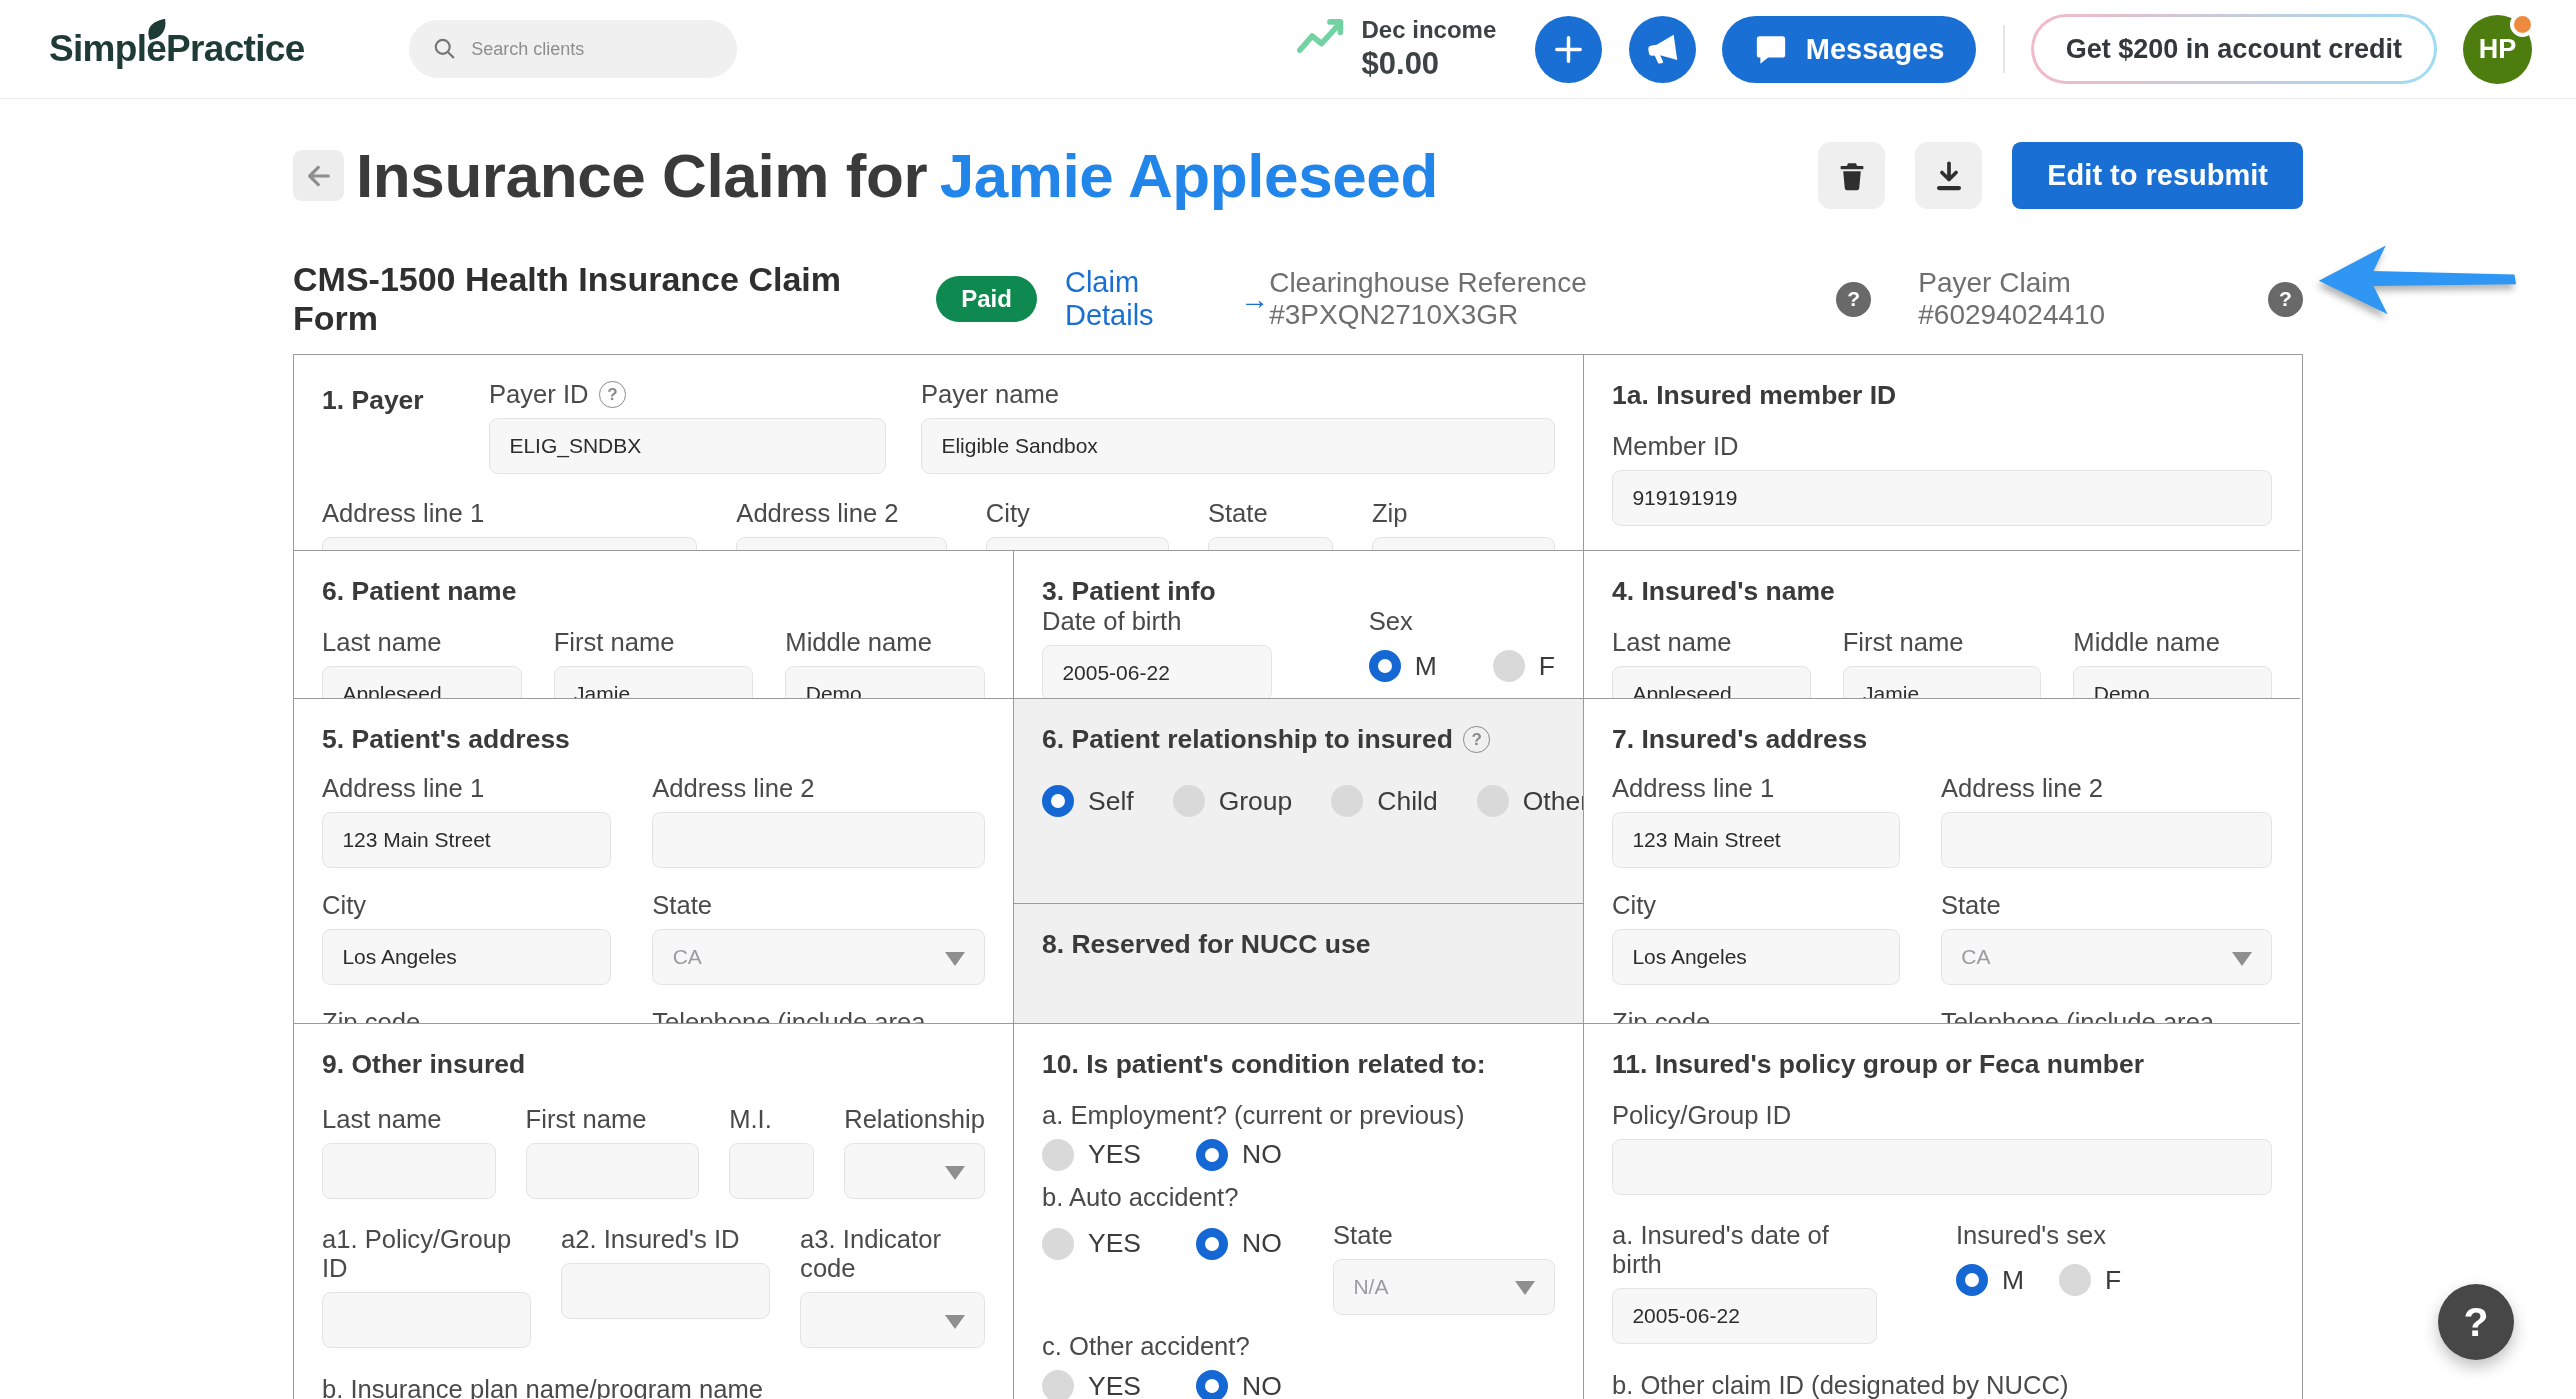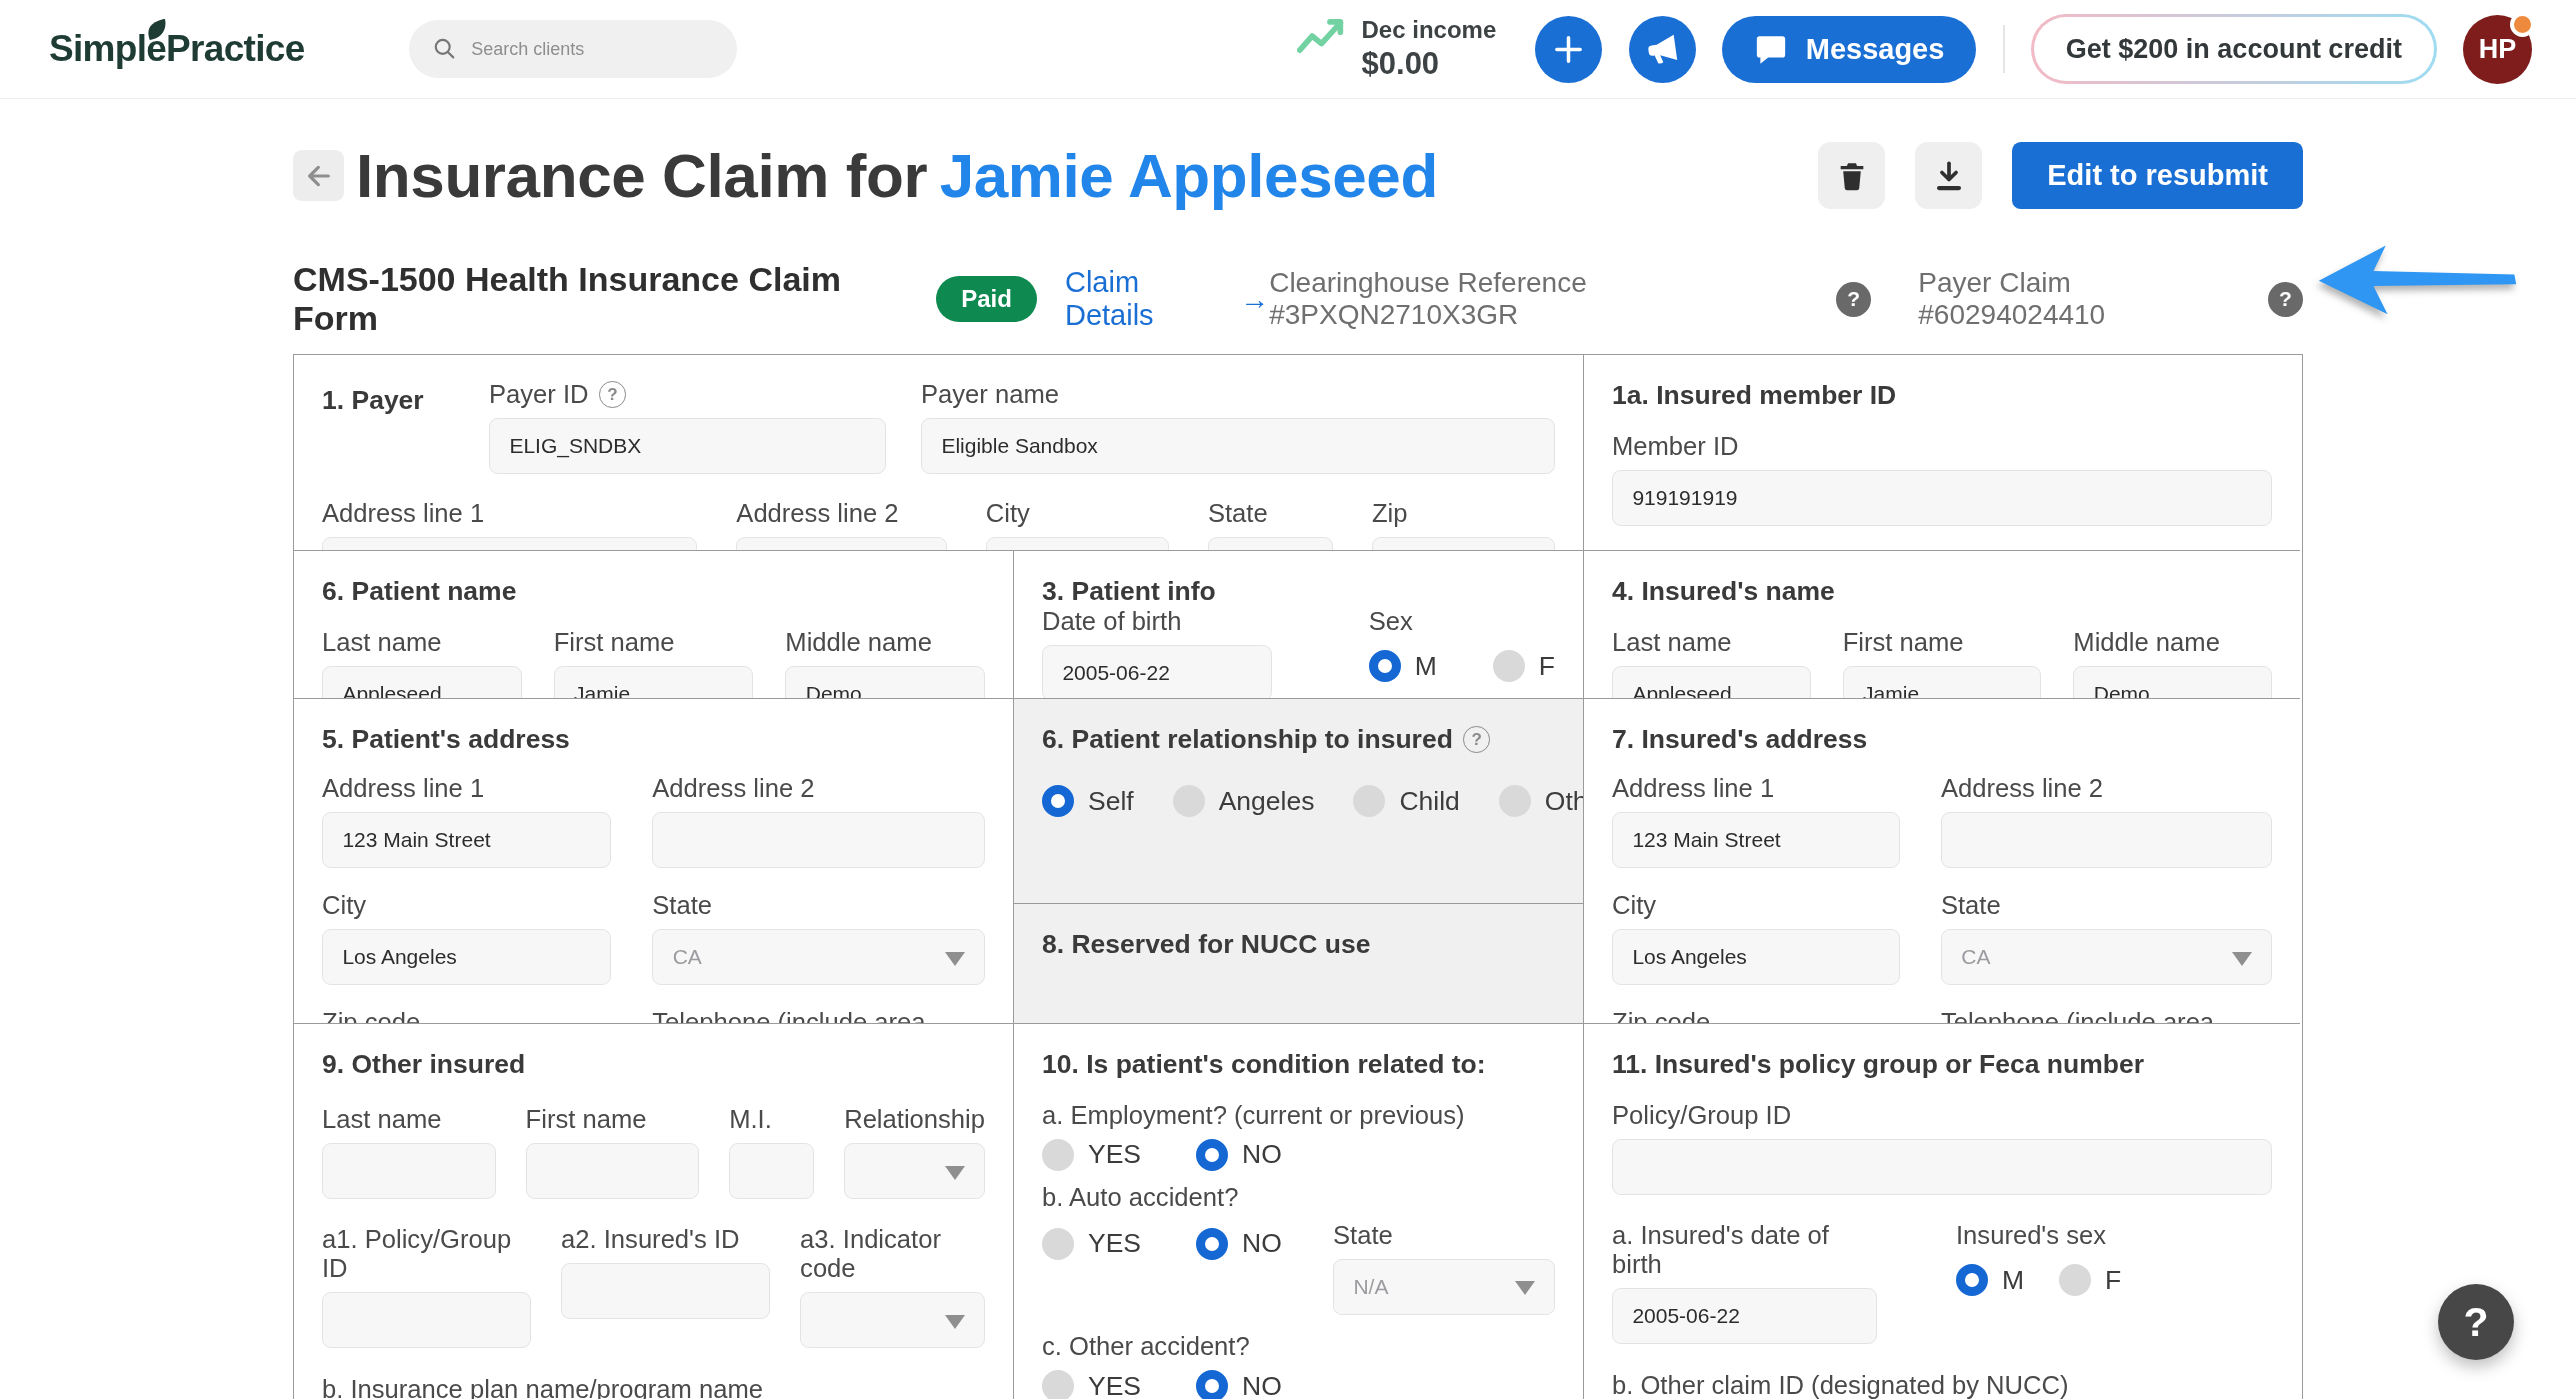--- a/index.html
+++ b/index.html
@@ -15,21 +15,21 @@
   .search input::placeholder { color:#8e8e8e; }
   .top-right { margin-left:auto; display:flex; align-items:center; gap:26.5px; }
   .income { display:flex; align-items:flex-start; gap:16px; margin-right:12.4px; cursor:pointer; }
   .income .l1 { font-size:24px; font-weight:700; color:#3d4245; }
   .income .l2 { font-size:31px; font-weight:700; color:#3d4245; margin-top:1.8px; }
   .cbtn { width:67px; height:67px; border-radius:50%; background:#1a6fd4; display:flex; align-items:center; justify-content:center; cursor:pointer; flex:none; }
   .messages { height:67px; border-radius:34px; background:#1a6fd4; color:#fff; font-size:29px; font-weight:700; display:flex; align-items:center; gap:17.6px; padding:0 32px; cursor:pointer; }
   .vdiv { width:1.8px; height:48px; background:#e5e5e5; }
   .credit { background:linear-gradient(90deg,#f2bac5,#9edcf2); padding:2.6px; border-radius:35px; cursor:pointer; }
   .credit-inner { background:#fff; border-radius:33px; height:64px; display:flex; align-items:center; padding:0 32px; font-size:27px; font-weight:700; color:#33383b; }
-  .avatar { position:relative; width:69px; height:69px; border-radius:50%; background:#7f1d1d; color:#fff; font-size:27px; font-weight:700; display:flex; align-items:center; justify-content:center; cursor:pointer; }
+  .avatar { position:relative; width:69px; height:69px; border-radius:50%; background:#4d7c0f; color:#fff; font-size:27px; font-weight:700; display:flex; align-items:center; justify-content:center; cursor:pointer; }
   .avatar .dot { position:absolute; top:-2.6px; right:-2.6px; width:25px; height:25px; border-radius:50%; background:#ee8a3e; border:4.4px solid #fff; }
 
   
   .title-row { margin:41px 0 0 293px; width:2010px; display:flex; align-items:center; }
   .back-btn { width:51px; height:51px; border-radius:8.8px; background:#ededee; display:flex; align-items:center; justify-content:center; cursor:pointer; flex:none; }
   .page-title { margin-left:12px; font-size:62px; font-weight:700; color:#3a3a3a; letter-spacing:-0.4px; }
   .page-title .client { color:#2285ea; margin-left:12.4px; }
   .title-actions { margin-left:auto; display:flex; align-items:center; gap:30px; }
   .icon-btn { width:67px; height:67px; border-radius:12.4px; background:#efeff0; display:flex; align-items:center; justify-content:center; cursor:pointer; }
   .edit-btn { height:67px; border-radius:8.8px; background:#1a6fd4; color:#fff; font-size:29px; font-weight:700; padding:0 35px; display:flex; align-items:center; cursor:pointer; border:none; font-family:"Liberation Sans", sans-serif; }
@@ -357,21 +357,21 @@
           <div class="sec-title">6. Patient relationship to insured</div>
           <span class="qo">?</span>
         </div>
         <div class="row" style="gap:39px; margin-top:30px;">
           <div class="ritem">
               <span class="radio on"></span>
               <span>Self</span>
             </div>
           <div class="ritem">
               <span class="radio"></span>
-              <span>Angeles</span>
+              <span>Group</span>
             </div>
           <div class="ritem">
               <span class="radio"></span>
               <span>Child</span>
             </div>
           <div class="ritem">
               <span class="radio"></span>
               <span>Other</span>
             </div>
         </div>

